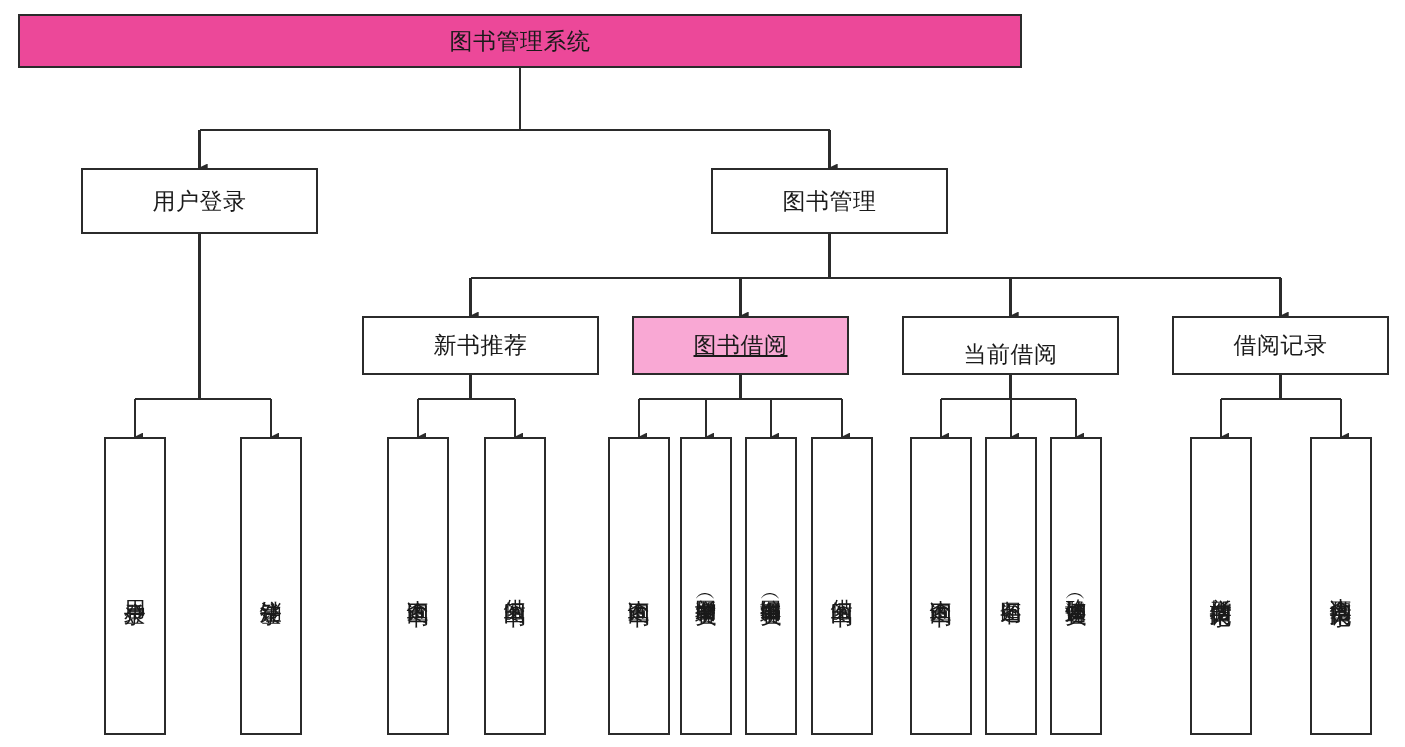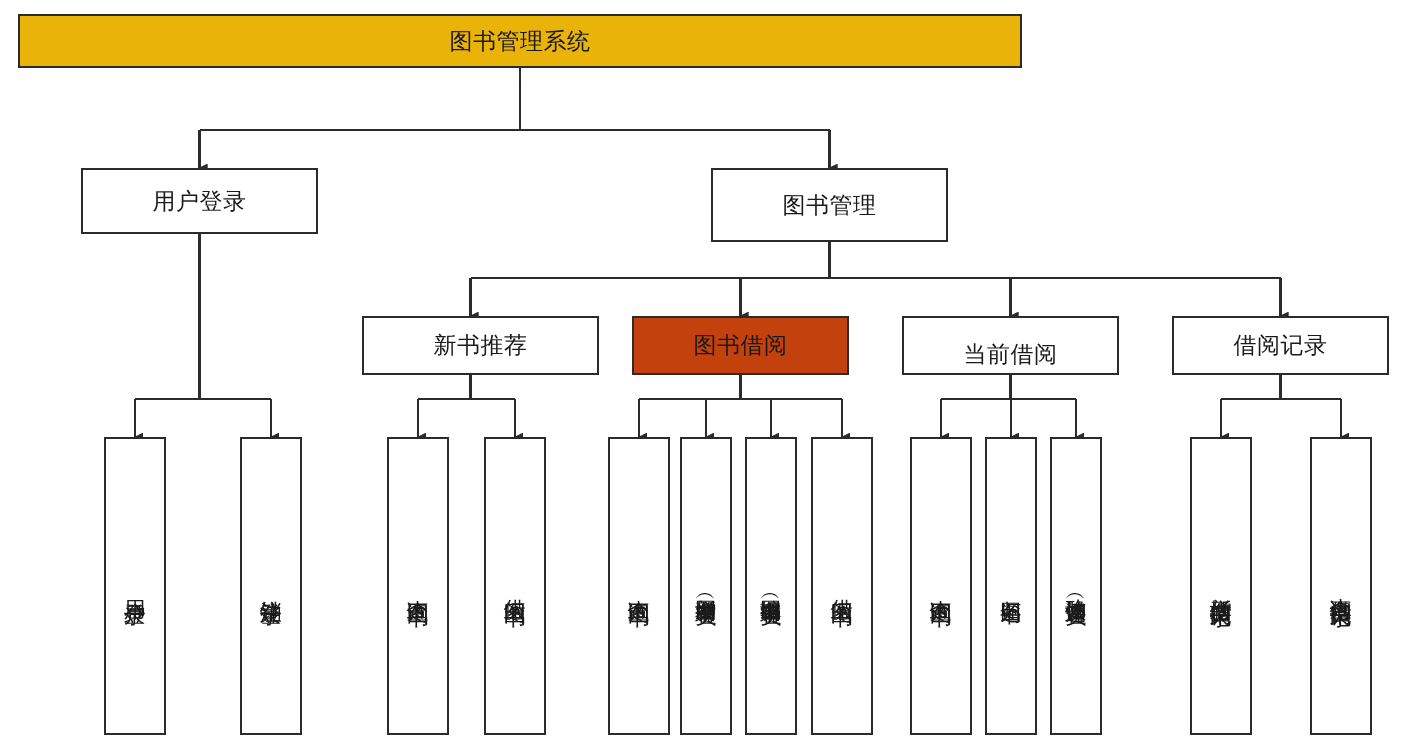--- a/index.html
+++ b/index.html
@@ -118,33 +118,33 @@
         <line x1="1011" y1="399" x2="1011" y2="437" stroke="#2b2b2b" stroke-width="2.5" shape-rendering="crispEdges" marker-end="url(#arrowhead)"></line>
         <line x1="1076" y1="399" x2="1076" y2="437" stroke="#2b2b2b" stroke-width="2.5" shape-rendering="crispEdges" marker-end="url(#arrowhead)"></line>
         <line x1="1280.5" y1="375" x2="1280.5" y2="399" stroke="#2b2b2b" stroke-width="2.5" shape-rendering="crispEdges"></line>
         <line x1="1221" y1="399" x2="1341" y2="399" stroke="#2b2b2b" stroke-width="2.5" shape-rendering="crispEdges"></line>
         <line x1="1221" y1="399" x2="1221" y2="437" stroke="#2b2b2b" stroke-width="2.5" shape-rendering="crispEdges" marker-end="url(#arrowhead)"></line>
         <line x1="1341" y1="399" x2="1341" y2="437" stroke="#2b2b2b" stroke-width="2.5" shape-rendering="crispEdges" marker-end="url(#arrowhead)"></line>
       </g>
   </svg>
 
   <div id="nodes-layer">
-      <div class="node horiz" id="node-root" style="left: 18px; top: 14px; width: 1004px; height: 54px; border-color: rgb(43, 43, 43); background: #eab308;">
+      <div class="node horiz" id="node-root" style="left: 18px; top: 14px; width: 1004px; height: 54px; border-color: rgb(43, 43, 43); background: #ec4899;">
         <span class="node-label" style="color: rgb(26, 26, 26);">图书管理系统</span>
       </div>
       <div class="node horiz" id="node-login" style="left: 81px; top: 168px; width: 237px; height: 66px; border-color: rgb(43, 43, 43); background: rgb(255, 255, 255);">
         <span class="node-label" style="color: rgb(26, 26, 26);">用户登录</span>
       </div>
-      <div class="node horiz" id="node-bookmgmt" style="left: 711px; top: 168px; width: 237px; height: 74px; border-color: rgb(43, 43, 43); background: rgb(255, 255, 255);">
+      <div class="node horiz" id="node-bookmgmt" style="left: 711px; top: 168px; width: 237px; height: 66px; border-color: rgb(43, 43, 43); background: rgb(255, 255, 255);">
         <span class="node-label" style="color: rgb(26, 26, 26);">图书管理</span>
       </div>
       <div class="node horiz" id="node-newbooks" style="left: 362px; top: 316px; width: 237px; height: 59px; border-color: rgb(43, 43, 43); background: rgb(255, 255, 255);">
         <span class="node-label" style="color: rgb(26, 26, 26);">新书推荐</span>
       </div>
-      <div class="node horiz" id="node-borrow" style="left: 632px; top: 316px; width: 217px; height: 59px; border-color: rgb(43, 43, 43); background: #c2410c;">
+      <div class="node horiz" id="node-borrow" style="left: 632px; top: 316px; width: 217px; height: 59px; border-color: rgb(43, 43, 43); background: #f9a8d4; text-decoration: underline;">
         <span class="node-label" style="color: rgb(26, 26, 26);">图书借阅</span>
       </div>
       <div class="node horiz" id="node-current" style="left: 902px; top: 316px; width: 217px; height: 59px; border-color: rgb(43, 43, 43); background: rgb(255, 255, 255);">
         <span class="node-label" style="color: rgb(26, 26, 26); margin-top: 18px;">当前借阅</span>
       </div>
       <div class="node horiz" id="node-records" style="left: 1172px; top: 316px; width: 217px; height: 59px; border-color: rgb(43, 43, 43); background: rgb(255, 255, 255);">
         <span class="node-label" style="color: rgb(26, 26, 26);">借阅记录</span>
       </div>
       <div class="node vert" id="node-leaf-login" style="left: 104px; top: 437px; width: 62px; height: 298px; border-color: rgb(43, 43, 43); background: rgb(255, 255, 255);">
         <span class="node-label" style="color: rgb(26, 26, 26);">用户登录</span>

